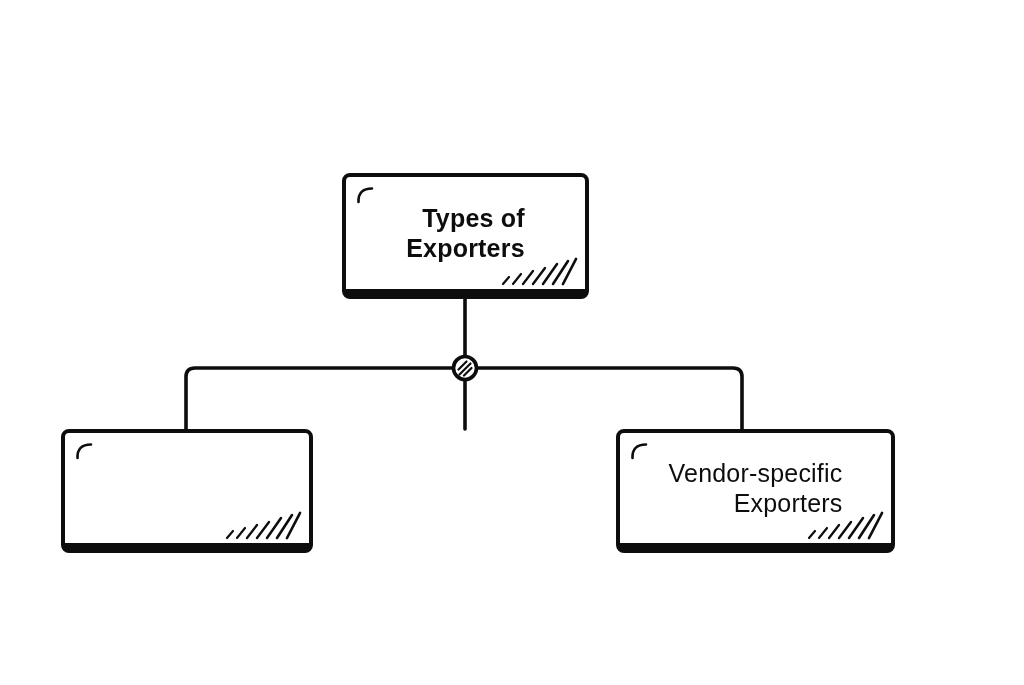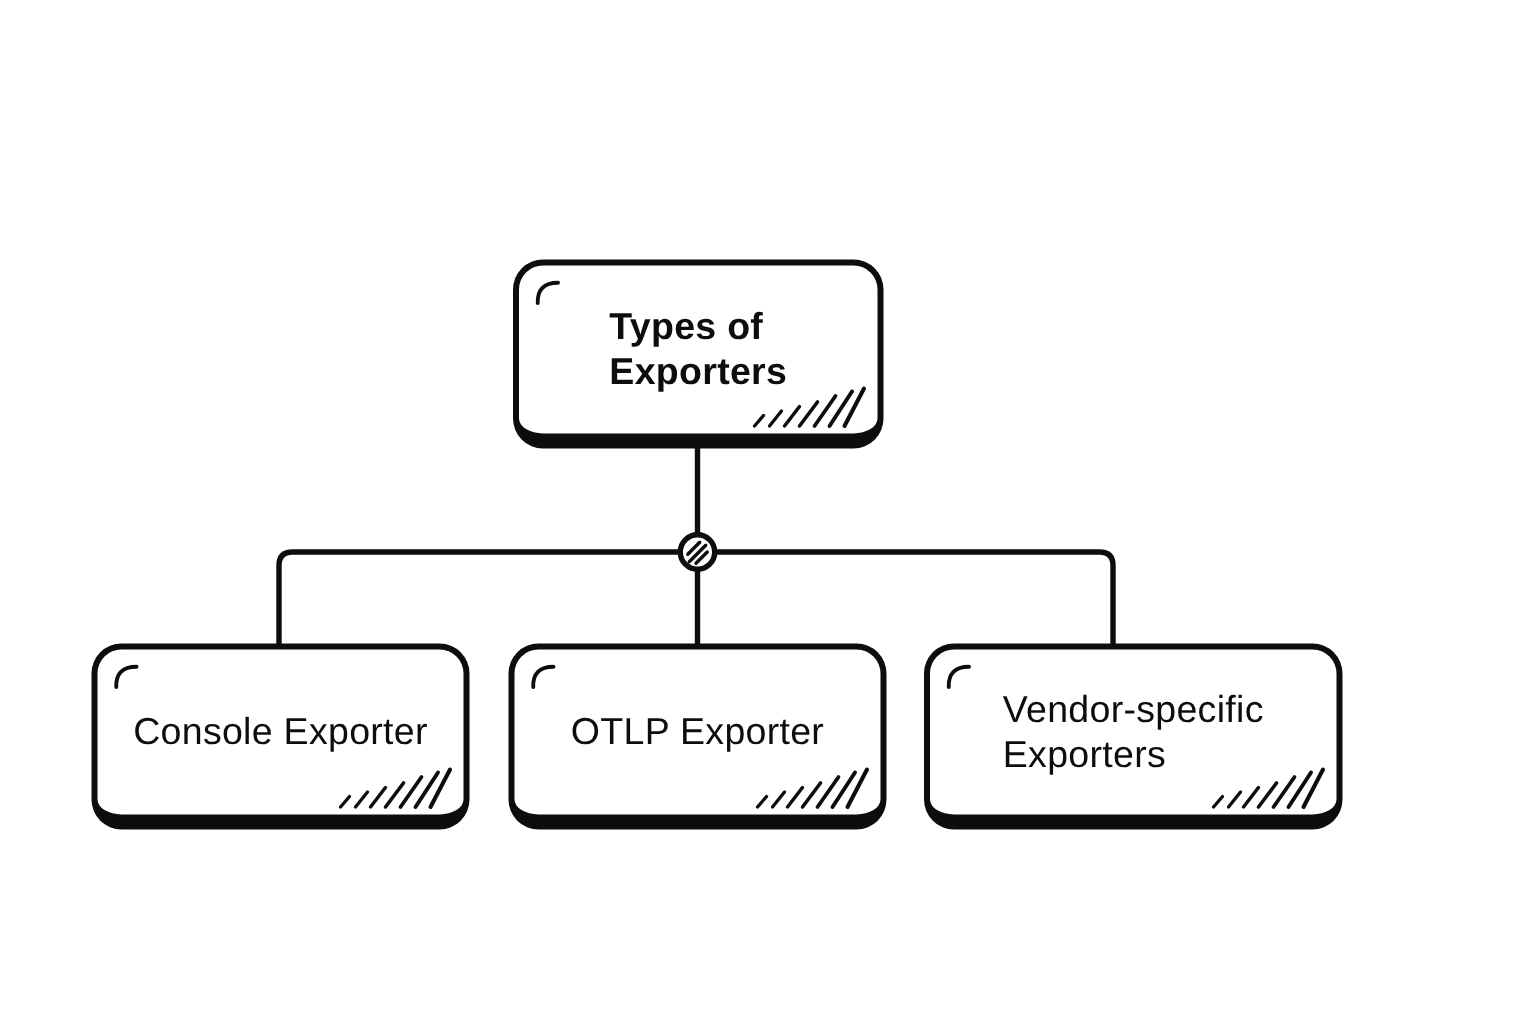--- a/index.html
+++ b/index.html
@@ -7,23 +7,23 @@
   html,body { width:1024px; height:685px; background:var(--paper); overflow:hidden;
               font-family:"Liberation Sans", sans-serif; }
   .canvas { position:relative; width:1024px; height:685px; background:var(--paper); }
   .connectors { position:absolute; left:0; top:0; width:1024px; height:685px; }
 
   .node {
     position:absolute;
     background:var(--paper);
     border:4px solid var(--ink);
     border-bottom-width:10px;
-    border-radius:20px;
+    border-radius:8px;
     display:flex; align-items:center; justify-content:center;
-    text-align:left;
+    text-align:right;
   }
   .node-root   { left:342px; top:173px; width:247px; height:126px; }
   .node-child1 { left:61px;  top:429px; width:252px; height:124px; }
   .node-child2 { left:339px; top:429px; width:252px; height:124px; }
   .node-child3 { left:616px; top:429px; width:279px; height:124px; }
 
   .label {
     white-space:pre-line;
     font-size:25px;
     line-height:30px;
@@ -67,47 +67,31 @@
       <line x1="47" y1="30" x2="61" y2="10" stroke-width="2.5" stroke-linecap="round"></line>
       <line x1="57" y1="30" x2="72" y2="7" stroke-width="2.6" stroke-linecap="round"></line>
       <line x1="67" y1="30" x2="80" y2="5" stroke-width="2.7" stroke-linecap="round"></line>
     </svg>
   </div>
 
   <div class="node node-child1">
     <svg class="corner-arc" viewBox="0 0 22 22">
       <path d="M3.5 17 Q3 3.5 17 3.5" stroke-width="2.6" stroke-linecap="round"></path>
     </svg>
-    <span class="label">Console Exporter</span>
     <svg class="corner-hatch" viewBox="0 0 82 32">
       <line x1="7" y1="30" x2="13" y2="23" stroke-width="2.2" stroke-linecap="round"></line>
       <line x1="17" y1="30" x2="25" y2="20" stroke-width="2.2" stroke-linecap="round"></line>
       <line x1="27" y1="30" x2="37" y2="17" stroke-width="2.3" stroke-linecap="round"></line>
       <line x1="37" y1="30" x2="49" y2="14" stroke-width="2.4" stroke-linecap="round"></line>
       <line x1="47" y1="30" x2="61" y2="10" stroke-width="2.5" stroke-linecap="round"></line>
       <line x1="57" y1="30" x2="72" y2="7" stroke-width="2.6" stroke-linecap="round"></line>
       <line x1="67" y1="30" x2="80" y2="5" stroke-width="2.7" stroke-linecap="round"></line>
     </svg>
   </div>
 
-  <div class="node node-child2">
-    <svg class="corner-arc" viewBox="0 0 22 22">
-      <path d="M3.5 17 Q3 3.5 17 3.5" stroke-width="2.6" stroke-linecap="round"></path>
-    </svg>
-    <span class="label">OTLP Exporter</span>
-    <svg class="corner-hatch" viewBox="0 0 82 32">
-      <line x1="7" y1="30" x2="13" y2="23" stroke-width="2.2" stroke-linecap="round"></line>
-      <line x1="17" y1="30" x2="25" y2="20" stroke-width="2.2" stroke-linecap="round"></line>
-      <line x1="27" y1="30" x2="37" y2="17" stroke-width="2.3" stroke-linecap="round"></line>
-      <line x1="37" y1="30" x2="49" y2="14" stroke-width="2.4" stroke-linecap="round"></line>
-      <line x1="47" y1="30" x2="61" y2="10" stroke-width="2.5" stroke-linecap="round"></line>
-      <line x1="57" y1="30" x2="72" y2="7" stroke-width="2.6" stroke-linecap="round"></line>
-      <line x1="67" y1="30" x2="80" y2="5" stroke-width="2.7" stroke-linecap="round"></line>
-    </svg>
-  </div>
 
   <div class="node node-child3">
     <svg class="corner-arc" viewBox="0 0 22 22">
       <path d="M3.5 17 Q3 3.5 17 3.5" stroke-width="2.6" stroke-linecap="round"></path>
     </svg>
     <span class="label">Vendor-specific
 Exporters</span>
     <svg class="corner-hatch" viewBox="0 0 82 32">
       <line x1="7" y1="30" x2="13" y2="23" stroke-width="2.2" stroke-linecap="round"></line>
       <line x1="17" y1="30" x2="25" y2="20" stroke-width="2.2" stroke-linecap="round"></line>

